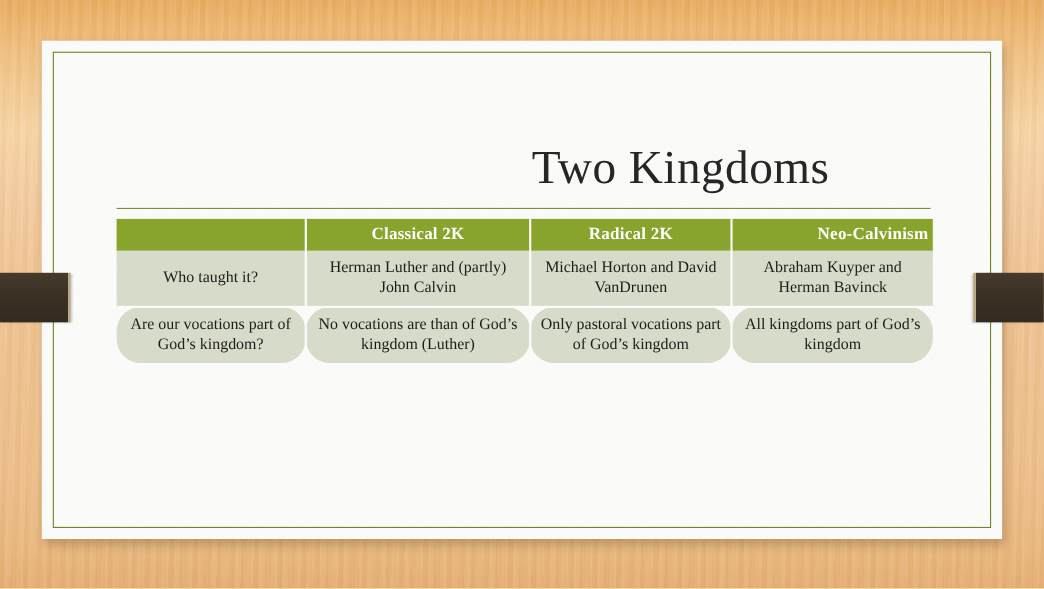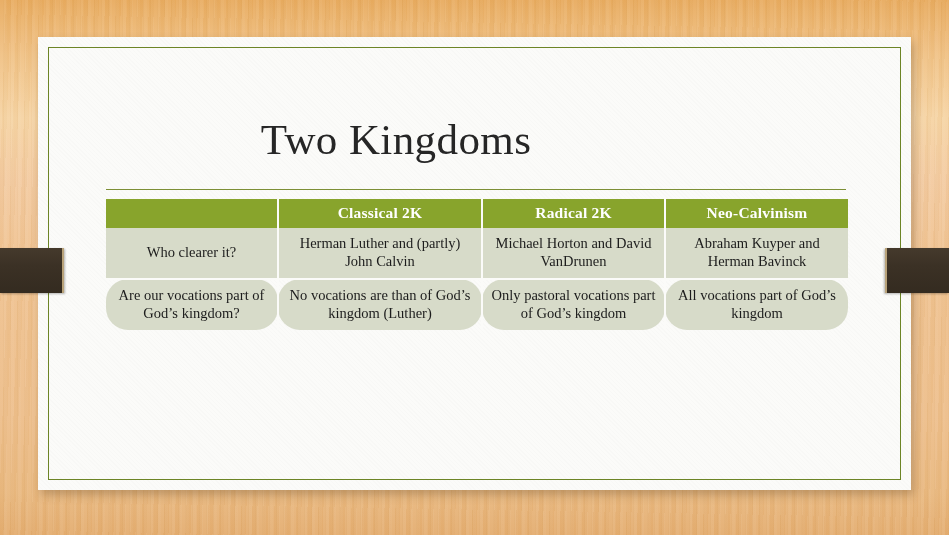--- a/index.html
+++ b/index.html
@@ -113,23 +113,23 @@
         rgba(255,255,255,0) 1px,
         rgba(255,255,255,0) 3px
       );
     pointer-events: none;
   }
 
   
   .slide-title {
     position: absolute;
     left: 0;
-    top: 78px;
+    top: 91px;
     width: 716px;
-    text-align: center;
+    text-align: right;
     font-family: "Liberation Serif", serif;
     font-size: 43px;
     font-weight: 400;
     color: #262626;
     letter-spacing: 0.4px;
     z-index: 4;
   }
 
   
   .table-rule {
@@ -165,21 +165,21 @@
     background: #88a42c;
     color: #ffffff;
     font-weight: bold;
     font-size: 15.5px;
     text-align: center;
     padding: 5px 4px 6px 4px;
     border-right: 2px solid #fbfbf9;
     letter-spacing: 0.2px;
     line-height: 1.15;
   }
-  table.k-table th:last-child { border-right: none; }
+  table.k-table th:last-child { border-right: none; text-align: right; }
   table.k-table th.blank-head { background: #88a42c; }
 
   table.k-table td {
     font-size: 14.5px;
     color: #1c1c1c;
     text-align: center;
     vertical-align: middle;
     padding: 6px 7px 7px 7px;
     border-right: 2px solid #fbfbf9;
     border-bottom: 2px solid #fbfbf9;
@@ -217,29 +217,29 @@
         <thead>
           <tr>
             <th class="blank-head"></th>
             <th>Classical 2K</th>
             <th>Radical 2K</th>
             <th>Neo-Calvinism</th>
           </tr>
         </thead>
         <tbody>
           <tr class="band-dark">
-            <td>Who clearer it?</td>
+            <td>Who taught it?</td>
             <td>Herman Luther and (partly) John Calvin</td>
             <td>Michael Horton and David VanDrunen</td>
             <td>Abraham Kuyper and Herman Bavinck</td>
           </tr>
           <tr class="band-dark">
             <td>Are our vocations part of God’s kingdom?</td>
             <td>No vocations are than of God’s kingdom (Luther)</td>
             <td>Only pastoral vocations part of God’s kingdom</td>
-            <td>All vocations part of God’s kingdom</td>
+            <td>All kingdoms part of God’s kingdom</td>
           </tr>
         </tbody>
       </table>
     </div>
 
   </div>
 </div>
 
 </body></html>

